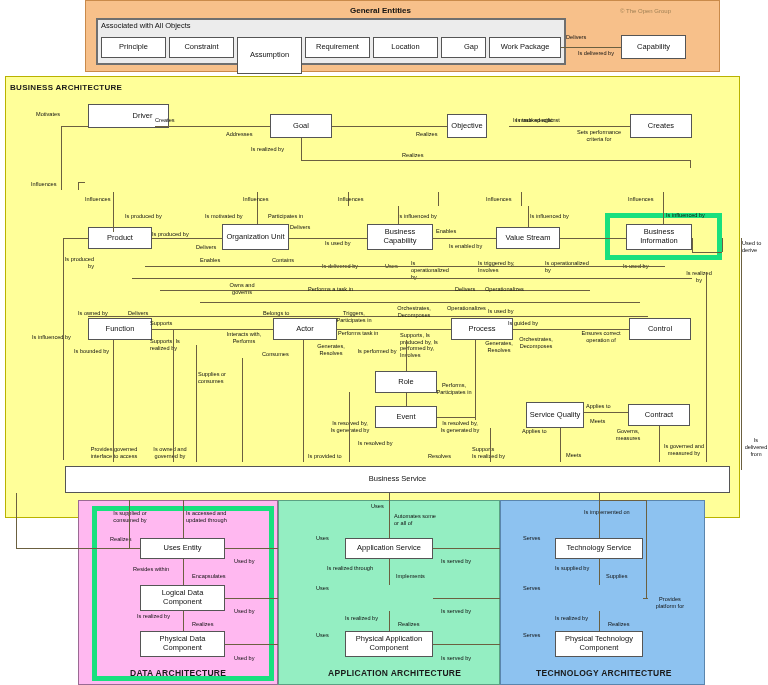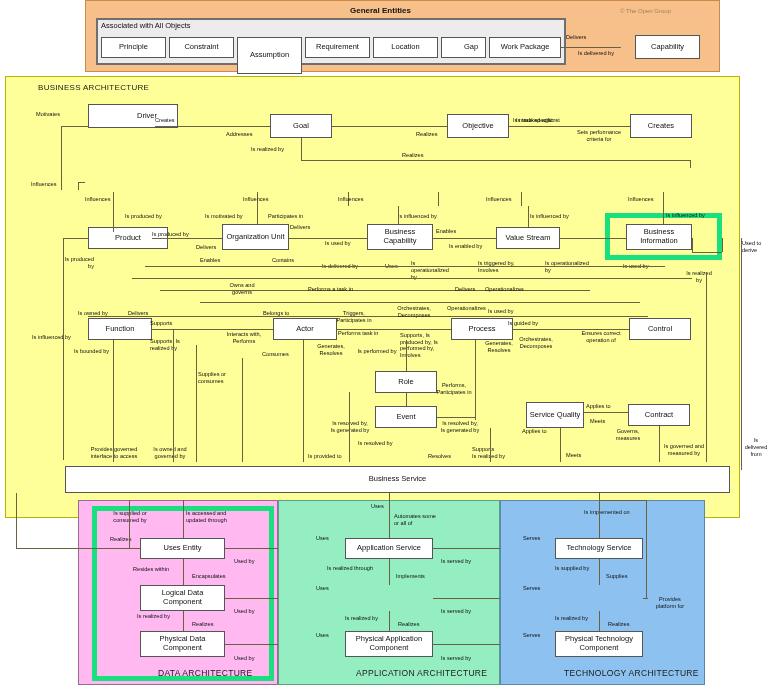--- a/index.html
+++ b/index.html
@@ -8,21 +8,21 @@
 
   
   .region{position:absolute;box-sizing:border-box;}
   .r-general{left:85px;top:0px;width:635px;height:72px;background:#f7c08a;border:1px solid #c98a4a;}
   .r-assoc{left:96px;top:18px;width:470px;height:47px;background:#ececec;border:2px solid #6f6f6f;}
   .r-biz{left:5px;top:76px;width:735px;height:442px;background:#ffff99;border:1px solid #b9b200;}
   .r-data{left:78px;top:500px;width:200px;height:185px;background:#ffb8f0;border:1px solid #9a6a93;}
   .r-app{left:278px;top:500px;width:222px;height:185px;background:#94eec2;border:1px solid #5aa183;}
   .r-tech{left:500px;top:500px;width:205px;height:185px;background:#8dc2f0;border:1px solid #5a85ad;}
 
-  .region-title{position:absolute;font-size:8.5px;font-weight:normal;color:#1a1a1a;letter-spacing:.3px;white-space:nowrap;margin-left:28px;}
+  .region-title{position:absolute;font-size:8.5px;font-weight:bold;color:#1a1a1a;letter-spacing:.3px;white-space:nowrap;}
 
   
   .box{position:absolute;box-sizing:border-box;background:#ffffff;border:1px solid #555;
        display:flex;align-items:center;justify-content:center;text-align:center;
        font-size:7.5px;color:#111;line-height:1.15;padding:1px 2px;}
   .box.wide{font-size:7.5px;}
 
   
   .ln{position:absolute;background:#6b6040;}
   .lnh{height:1px;}
@@ -52,32 +52,32 @@
   <div class="region r-assoc"></div>
   <div class="assoc-title" style="left:101px;top:21px;">Associated with All Objects</div>
 
   <div class="box" style="left:101px;top:37px;width:65px;height:21px;">Principle</div>
   <div class="box" style="left:169px;top:37px;width:65px;height:21px;">Constraint</div>
   <div class="box" style="left:237px;top:37px;width:65px;height:37px;">Assumption</div>
   <div class="box" style="left:305px;top:37px;width:65px;height:21px;">Requirement</div>
   <div class="box" style="left:373px;top:37px;width:65px;height:21px;">Location</div>
   <div class="box" style="left:441px;top:37px;width:45px;height:21px;padding-left:17px;">Gap</div>
   <div class="box" style="left:489px;top:37px;width:72px;height:21px;">Work Package</div>
-  <div class="box" style="left:621px;top:35px;width:65px;height:24px;margin-left:14px;">Capability</div>
+  <div class="box" style="left:621px;top:35px;width:65px;height:24px;">Capability</div>
 
   <div class="ln lnh" style="left:561px;top:47px;width:60px;"></div>
   <div class="lbl" style="left:566px;top:34px;">Delivers</div>
   <div class="lbl c" style="left:573px;top:50px;width:46px;white-space:normal;">Is delivered by</div>
 
   <div class="region r-biz"></div>
   <div class="region-title" style="left:10px;top:83px;font-size:8px;">BUSINESS ARCHITECTURE</div>
 
-  <div class="box" style="left:88px;top:104px;width:90px;height:24px;padding-left:30px;">Driver</div>
+  <div class="box" style="left:88px;top:104px;width:81px;height:24px;padding-left:30px;">Driver</div>
   <div class="box" style="left:270px;top:114px;width:62px;height:24px;">Goal</div>
-  <div class="box" style="left:447px;top:114px;width:62px;height:24px;">Objective</div>
+  <div class="box" style="left:447px;top:114px;width:40px;height:24px;">Objective</div>
   <div class="box" style="left:630px;top:114px;width:62px;height:24px;">Creates</div>
 
   <div class="ln lnh" style="left:155px;top:126px;width:115px;"></div>
   <div class="ln lnh" style="left:332px;top:126px;width:115px;"></div>
   <div class="ln lnh" style="left:509px;top:126px;width:121px;"></div>
   <div class="ln lnv" style="left:61px;top:126px;height:64px;"></div>
   <div class="ln lnh" style="left:61px;top:126px;width:27px;"></div>
   <div class="ln lnv" style="left:301px;top:138px;height:22px;"></div>
   <div class="ln lnh" style="left:301px;top:160px;width:389px;"></div>
   <div class="ln lnv" style="left:690px;top:160px;height:8px;"></div>
@@ -102,21 +102,21 @@
   <div class="ln lnv" style="left:438px;top:192px;height:14px;"></div>
   <div class="ln lnv" style="left:521px;top:192px;height:14px;"></div>
   <div class="ln lnv" style="left:663px;top:192px;height:14px;"></div>
 
   <div class="lbl" style="left:85px;top:196px;">Influences</div>
   <div class="lbl" style="left:243px;top:196px;">Influences</div>
   <div class="lbl" style="left:338px;top:196px;">Influences</div>
   <div class="lbl" style="left:486px;top:196px;">Influences</div>
   <div class="lbl" style="left:628px;top:196px;">Influences</div>
 
-  <div class="box" style="left:88px;top:227px;width:80px;height:22px;">Product</div>
+  <div class="box" style="left:88px;top:227px;width:64px;height:22px;">Product</div>
   <div class="box" style="left:222px;top:224px;width:67px;height:26px;">Organization Unit</div>
   <div class="box" style="left:367px;top:224px;width:66px;height:26px;">Business Capability</div>
   <div class="box" style="left:496px;top:227px;width:64px;height:22px;">Value Stream</div>
   <div class="box" style="left:626px;top:224px;width:66px;height:26px;">Business Information</div>
 
   <div class="hl" style="left:605px;top:213px;width:117px;height:47px;"></div>
 
   <div class="lbl" style="left:125px;top:213px;">Is produced by</div>
   <div class="lbl" style="left:152px;top:231px;">Is produced by</div>
   <div class="lbl" style="left:205px;top:213px;">Is motivated by</div>

